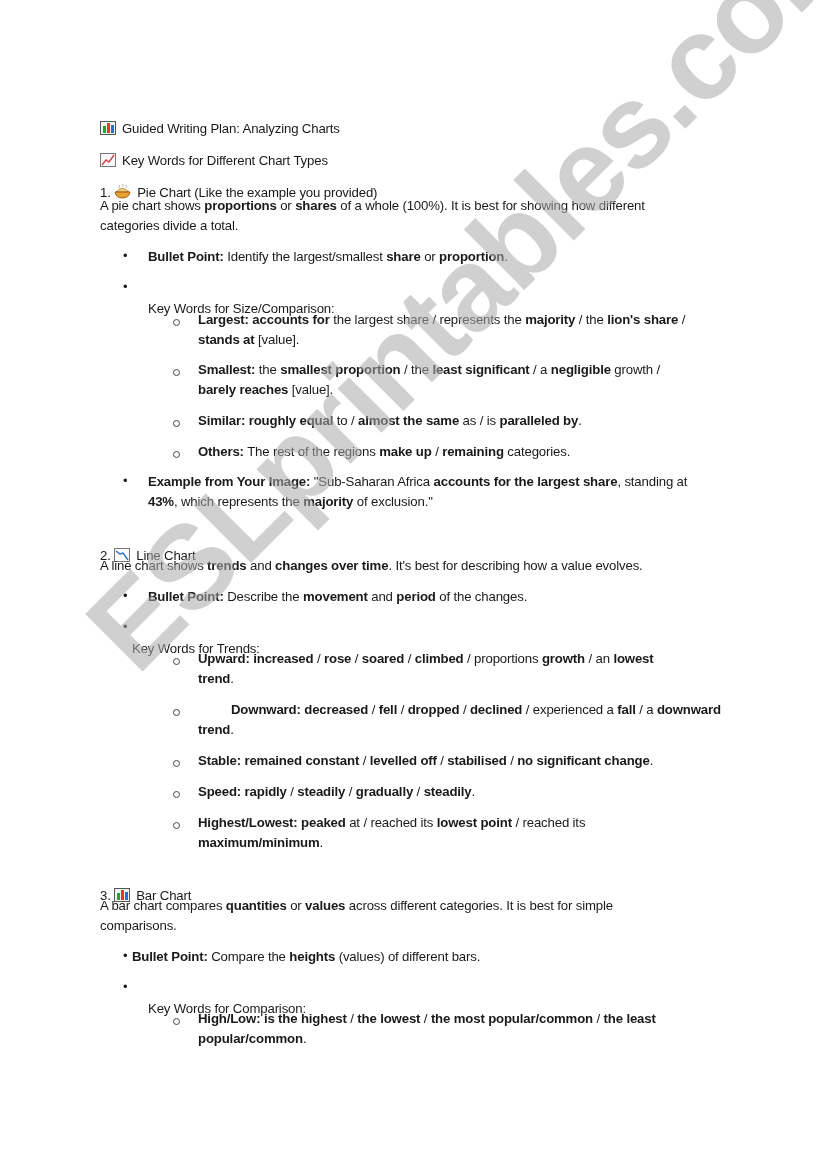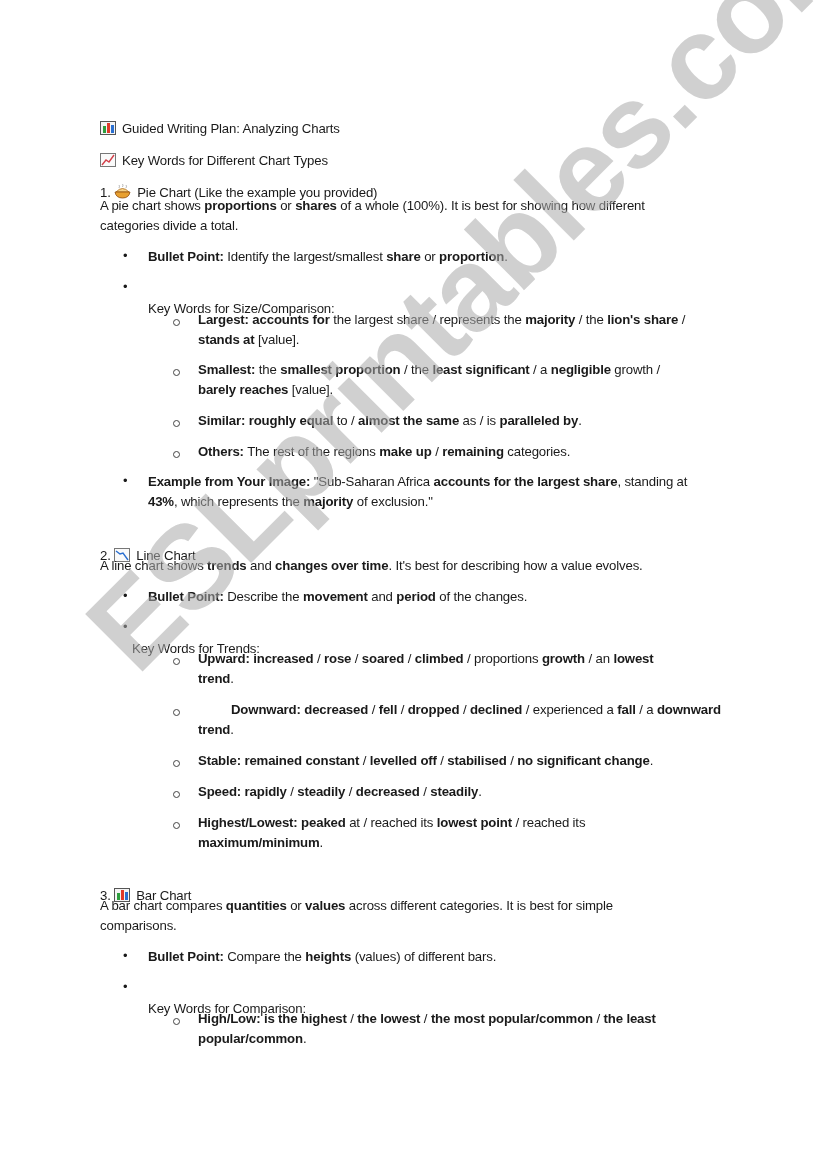--- a/index.html
+++ b/index.html
@@ -73,29 +73,29 @@
       <div class="line h" style="left: 132px; top: 618px;">Key Words for Trends:</div>
       <span class="circ" style="left: 173px; top: 658px;"></span>
       <div class="line" style="left: 198px; top: 649px;"><b>Upward: increased</b><span> / </span><b>rose</b><span> / </span><b>soared</b><span> / </span><b>climbed</b><span> / proportions </span><b>growth</b><span> / an </span><b>lowest</b></div>
       <div class="line" style="left: 198px; top: 669px;"><b>trend</b><span>.</span></div>
       <span class="circ" style="left: 173px; top: 709px;"></span>
       <div class="line" style="left: 198px; top: 700px; padding-left: 33px;"><b>Downward: decreased</b><span> / </span><b>fell</b><span> / </span><b>dropped</b><span> / </span><b>declined</b><span> / experienced a </span><b>fall</b><span> / a </span><b>downward</b></div>
       <div class="line" style="left: 198px; top: 720px;"><b>trend</b><span>.</span></div>
       <span class="circ" style="left: 173px; top: 760px;"></span>
       <div class="line" style="left: 198px; top: 751px;"><b>Stable: remained constant</b><span> / </span><b>levelled off</b><span> / </span><b>stabilised</b><span> / </span><b>no significant change</b><span>.</span></div>
       <span class="circ" style="left: 173px; top: 791px;"></span>
-      <div class="line" style="left: 198px; top: 782px;"><b>Speed: rapidly</b><span> / </span><b>steadily</b><span> / </span><b>decreased</b><span> / </span><b>steadily</b><span>.</span></div>
+      <div class="line" style="left: 198px; top: 782px;"><b>Speed: rapidly</b><span> / </span><b>steadily</b><span> / </span><b>gradually</b><span> / </span><b>steadily</b><span>.</span></div>
       <span class="circ" style="left: 173px; top: 822px;"></span>
       <div class="line" style="left: 198px; top: 813px;"><b>Highest/Lowest: peaked</b><span> at / reached its </span><b>lowest point</b><span> / reached its</span></div>
       <div class="line" style="left: 198px; top: 833px; text-align: right;"><b>maximum/minimum</b><span>.</span></div>
       <div class="line h" style="left: 100px; top: 865px;"><span>3.</span> <span class="icon ic-bar"><span style="left:2px;height:7px;background:#2e9e3e"></span><span style="left:6px;height:10px;background:#e03a2a"></span><span style="left:10px;height:8px;background:#2a6fd0"></span></span><span>Bar Chart</span></div>
       <div class="line" style="left: 100px; top: 896px; text-align: right;"><span>A bar chart compares </span><b>quantities</b><span> or </span><b>values</b><span> across different categories. It is best for simple</span></div>
       <div class="line" style="left: 100px; top: 916px;"><span>comparisons.</span></div>
       <div class="bullet" style="left: 123px; top: 948px;">•</div>
-      <div class="line" style="left: 148px; top: 947px;"><b>Bullet Point:</b><span> Compare the </span><b>heights</b><span> (values) of different bars.</span></div>
+      <div class="line" style="left: 132px; top: 947px;"><b>Bullet Point:</b><span> Compare the </span><b>heights</b><span> (values) of different bars.</span></div>
       <div class="bullet" style="left: 123px; top: 979px;">•</div>
       <div class="line h" style="left: 148px; top: 978px;">Key Words for Comparison:</div>
       <span class="circ" style="left: 173px; top: 1018px;"></span>
       <div class="line" style="left: 198px; top: 1009px;"><b>High/Low: is the highest</b><span> / </span><b>the lowest</b><span> / </span><b>the most popular/common</b><span> / </span><b>the least</b></div>
       <div class="line" style="left: 198px; top: 1029px;"><b>popular/common</b><span>.</span></div>
     </div>
 
   <div class="watermark">ESLprintables.com</div>
 </div>
 

